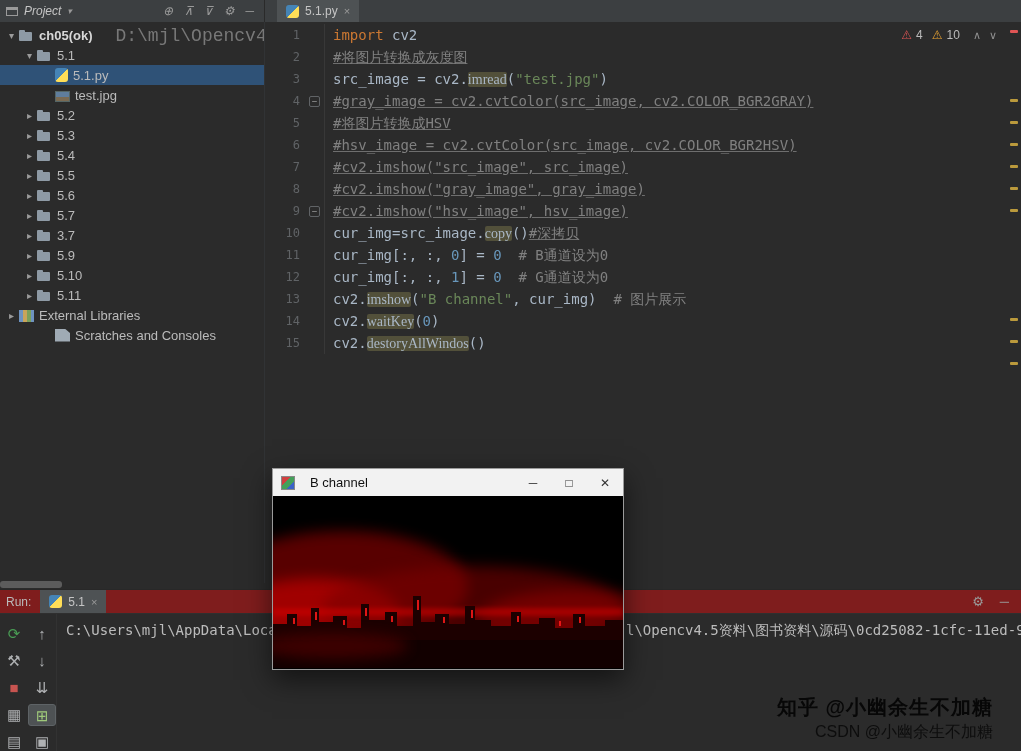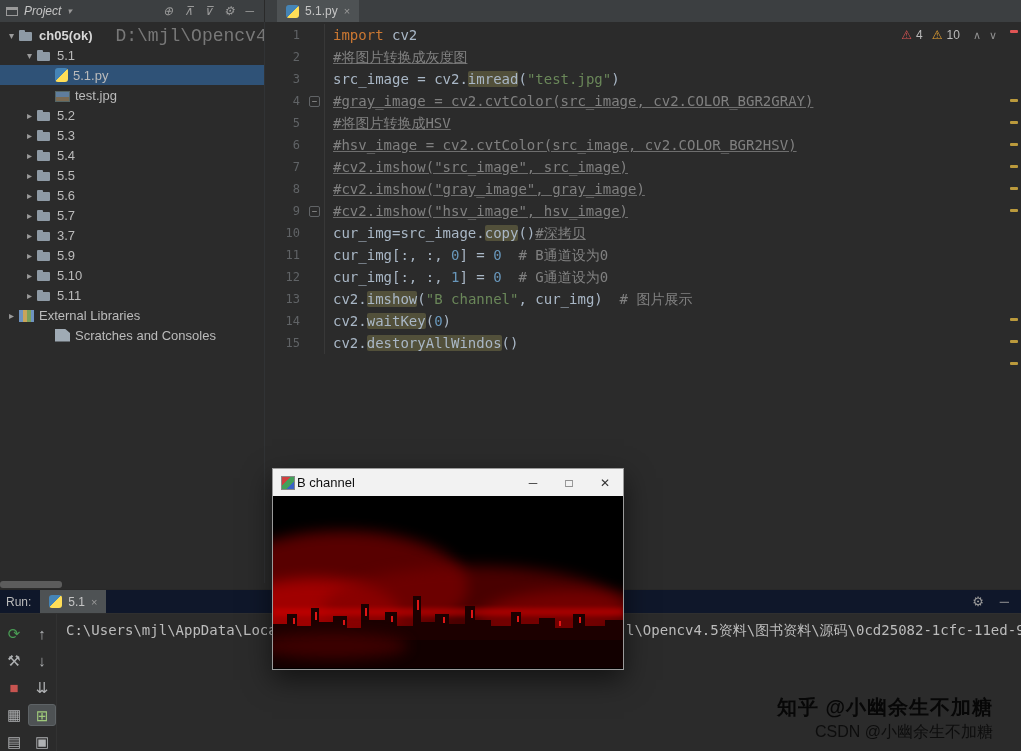--- a/index.html
+++ b/index.html
@@ -47,57 +47,57 @@
   .fold-col{flex:0 0 24px;position:relative;border-right:1px solid #383838;margin-right:0;}
   .fold{position:absolute;right:4px;top:6px;width:9px;height:9px;line-height:8px;font-size:9px;text-align:center;
         color:#9a9a9a;border:1px solid #606366;border-radius:2px;background:#2b2b2b;}
   .lc{flex:1;padding-left:8px;white-space:pre;color:#a9b7c6;}
   .tok.kw{color:#cc7832;}
   .tok.pl{color:#a9b7c6;}
   .tok.str{color:#6a8759;}
   .tok.num{color:#6897bb;}
   .tok.cm{color:#808080;}
   .tok.u{text-decoration:underline;text-decoration-color:#6e6e6e;}
-  .tok.warn{background:#52503a;border-radius:2px;}
+  .tok.warn{background:#52503a;border-radius:2px;font-family:Liberation Serif, serif;}
   .caret{display:inline-block;width:2px;height:15px;background:#bbbbbb;vertical-align:middle;}
 
   .inspections{position:absolute;top:6px;right:24px;display:flex;align-items:center;gap:4px;
                font-family:"Liberation Sans",sans-serif;font-size:12px;z-index:3;}
   .insp-err{color:#e05555;font-size:12px;}
   .insp-warn{color:#f0a732;font-size:12px;}
   .insp-count{color:#bbbbbb;margin-right:5px;}
   .insp-nav{color:#909090;margin-left:4px;font-size:11px;}
 
   .error-stripe{position:absolute;top:0;right:0;width:14px;height:561px;}
   .mark{position:absolute;right:3px;width:8px;height:3px;border-radius:1px;}
 
   
   .run-thumb{position:absolute;left:0;top:581px;width:62px;height:7px;background:#5c5c5c;border-radius:3px;z-index:3;}
-  .run-header{position:absolute;left:0;top:589px;right:0;height:25px;background:#0f172a;
+  .run-header{position:absolute;left:0;top:589px;right:0;height:25px;background:#7f1d1d;
               border-top:1px solid #282828;border-bottom:1px solid #2f2f2f;display:flex;align-items:center;
               font-size:12px;z-index:2;box-sizing:border-box;}
   .run-label{margin:0 9px 0 6px;color:#bbbbbb;}
   .run-tab{display:flex;align-items:center;gap:6px;padding:0 9px;height:100%;background:#4e5254;}
   .run-tab-label{color:#c5c5c5;}
   .run-header-right{margin-left:auto;display:flex;gap:16px;margin-right:12px;color:#9a9a9a;font-size:13px;}
 
   .run-console{position:absolute;left:0;top:614px;right:0;bottom:0;background:#2b2b2b;z-index:1;}
   .run-toolbar{position:absolute;left:0;top:614px;width:57px;bottom:0;display:flex;flex-wrap:wrap;
                align-content:flex-start;padding-top:9px;row-gap:5px;border-right:1px solid #323232;
                box-sizing:border-box;z-index:2;}
   .ricon{width:28px;height:22px;text-align:center;font-size:15px;line-height:22px;cursor:default;}
   .ricon.sel{background:#4e5254;border:1px solid #5e6366;border-radius:3px;box-sizing:border-box;}
   .console-line{position:absolute;left:66px;top:8px;right:0;height:18px;font-family:"DejaVu Sans Mono",monospace;
                 font-size:14px;color:#bcbcbc;white-space:nowrap;overflow:hidden;}
   .cl-left{position:absolute;left:0;top:0;}
   .cl-right{position:absolute;left:560px;top:0;}
 
   
   .bwin{position:absolute;left:272px;top:468px;width:352px;height:202px;z-index:6;box-shadow:0 10px 26px rgba(0,0,0,.55);}
-  .bwin-title{height:28px;background:#f2f2f2;display:flex;align-items:center;padding-left:8px;gap:2px;
+  .bwin-title{height:28px;background:#f2f2f2;display:flex;align-items:center;padding-left:8px;gap:15px;
               border:1px solid #9b9b9b;border-bottom:none;box-sizing:border-box;}
   .bwin-icon{width:14px;height:14px;background:linear-gradient(135deg,#d04040 0 34%,#44a05a 34% 67%,#3a62c8 67%);border:1px solid #888;box-sizing:border-box;}
   .bwin-title-text{font-size:13px;color:#111111;}
   .bwin-controls{margin-left:auto;display:flex;height:100%;}
   .bwin-btn{width:36px;display:flex;align-items:center;justify-content:center;font-size:12px;color:#333;cursor:default;}
   .bwin-img{height:174px;background:#000;border:1px solid #9b9b9b;border-top:none;box-sizing:border-box;}
 
   
   .watermark{position:absolute;right:28px;bottom:8px;text-align:right;z-index:7;}
   .wm1{font-size:20px;font-weight:bold;color:#070707;letter-spacing:1px;}

